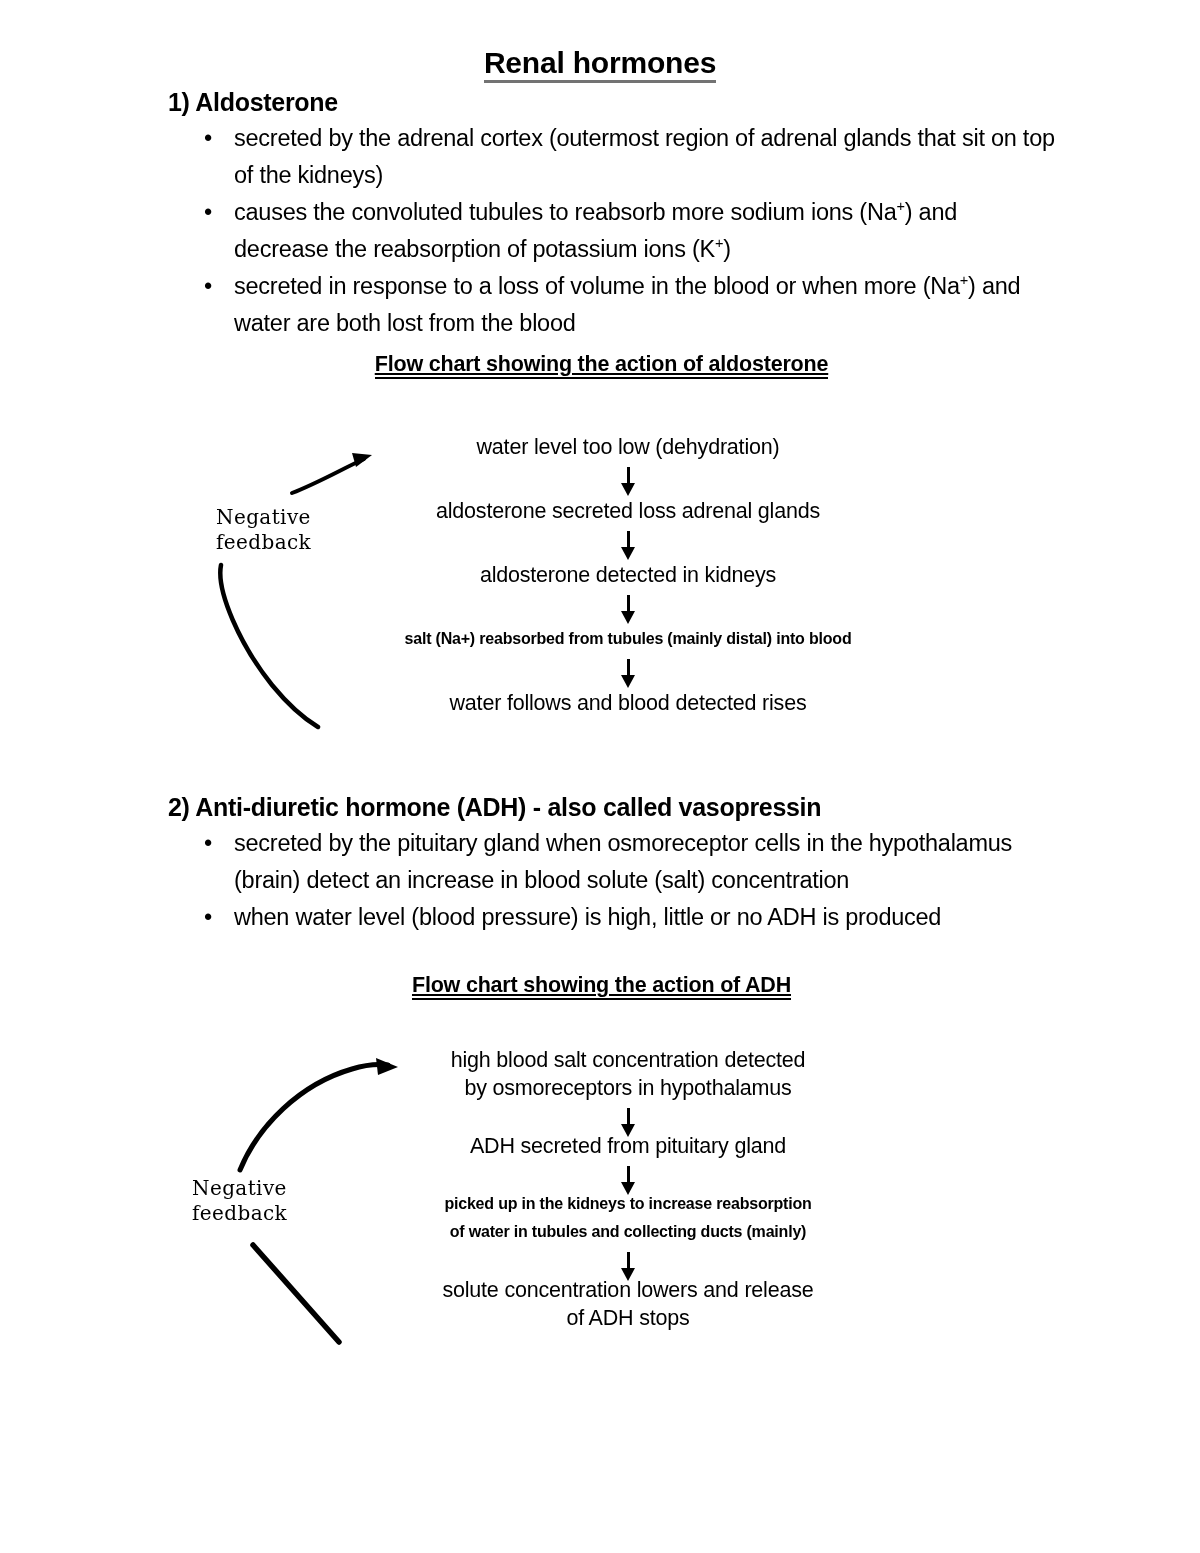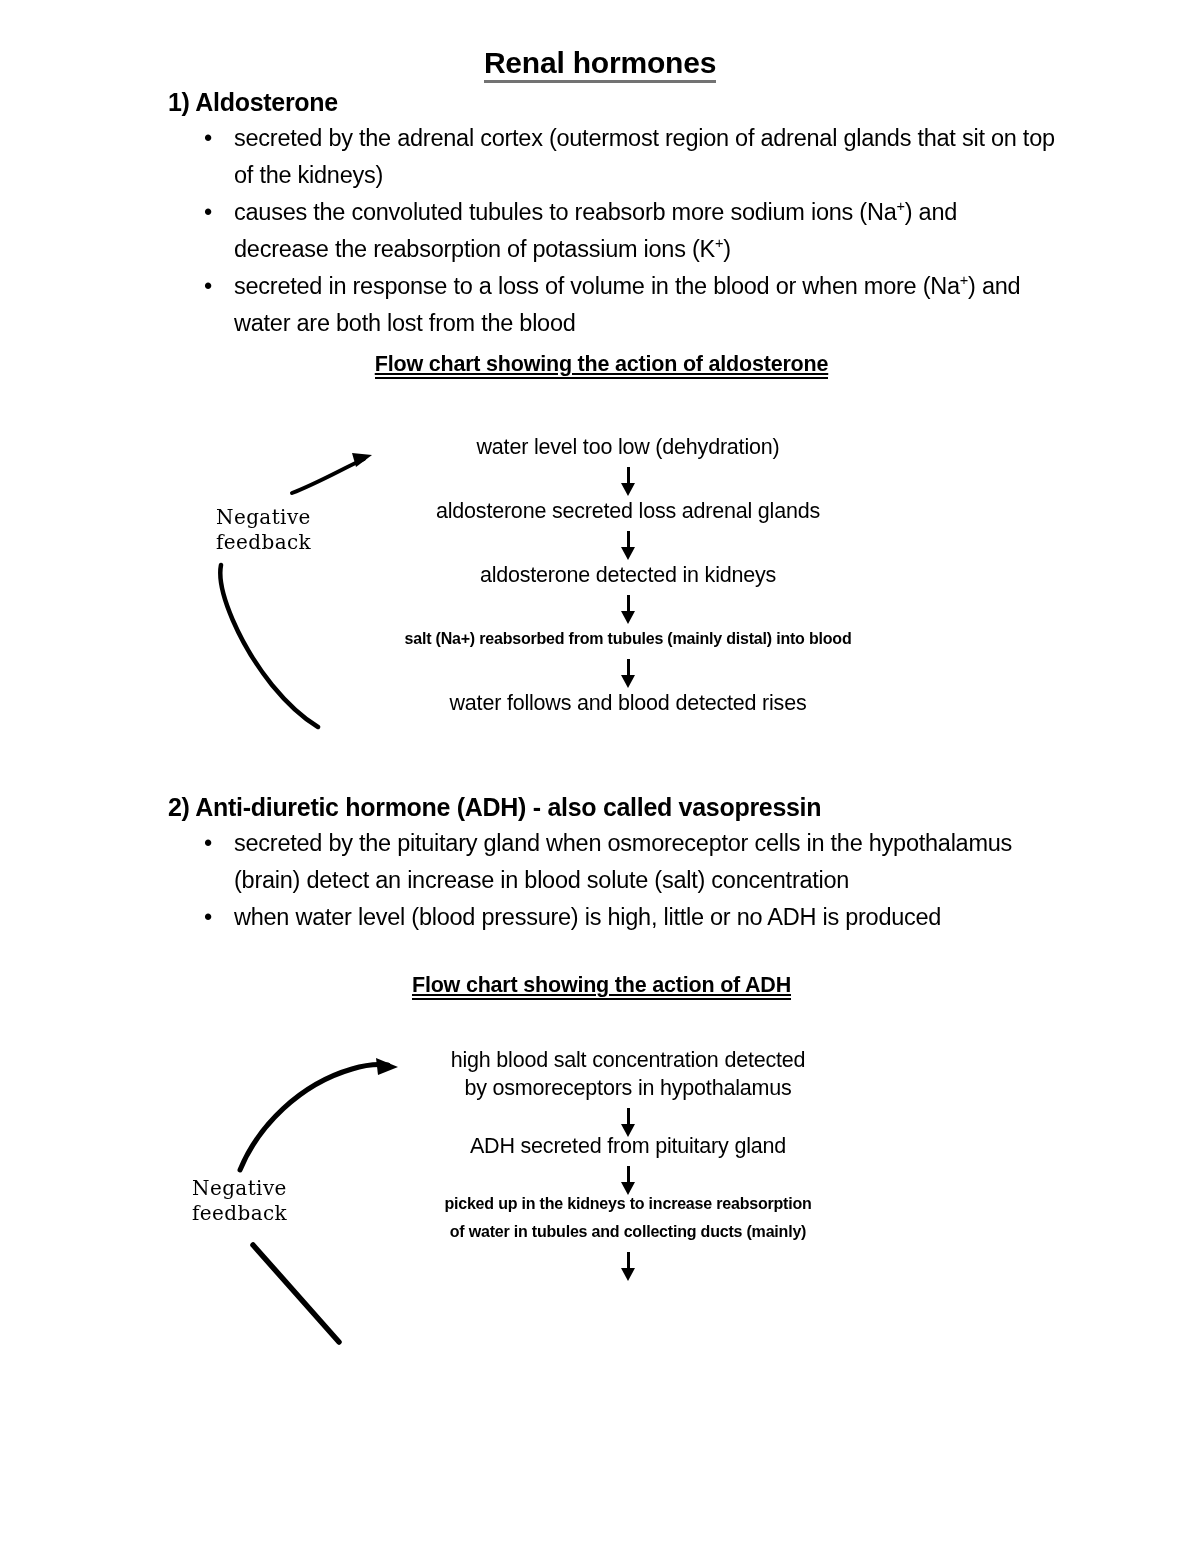--- a/index.html
+++ b/index.html
@@ -271,18 +271,20 @@
 
       <div id="chart2-steps" class="chart-steps">
         <div class="step">high blood salt concentration detected
 by osmoreceptors in hypothalamus</div>
         <div class="arrow-down tight"></div>
         <div class="step">ADH secreted from pituitary gland</div>
         <div class="arrow-down tight"></div>
         <div class="step bold">picked up in the kidneys to increase reabsorption
 of water in tubules and collecting ducts (mainly)</div>
         <div class="arrow-down tight"></div>
+        <div class="step">solute concentration lowers and release
+of ADH stops</div>
       </div>
 
     </div>
   </div>
 
 </div>
 
 </body></html>

